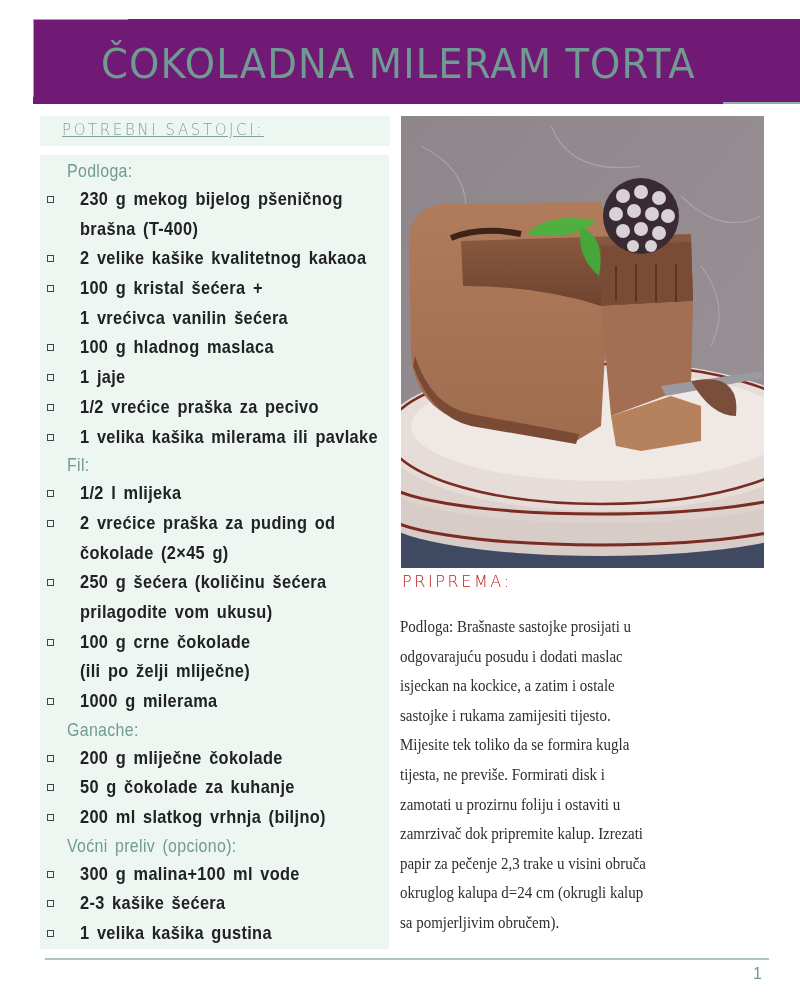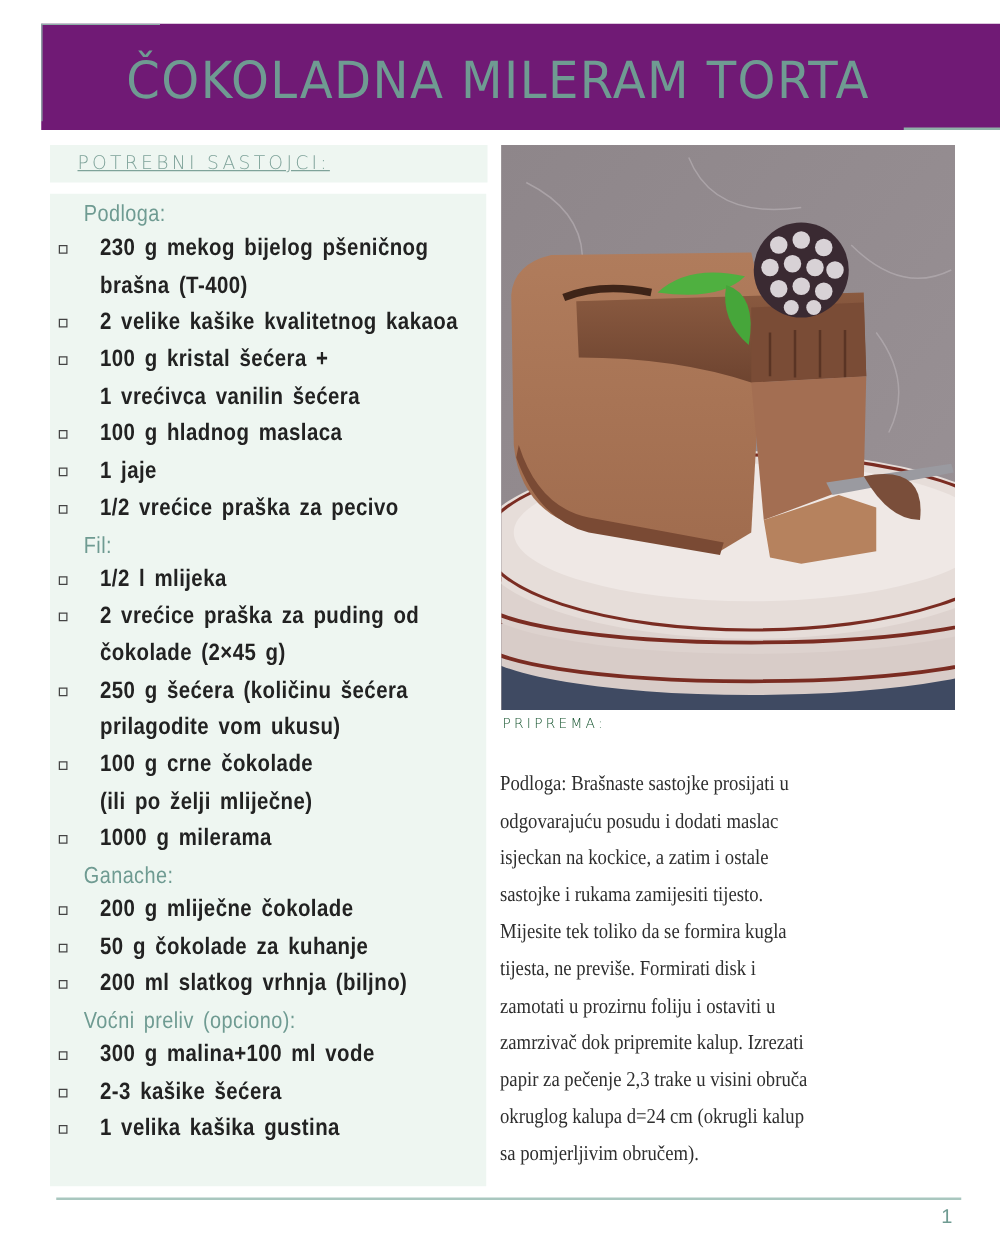--- a/index.html
+++ b/index.html
@@ -56,22 +56,22 @@
     
     .photo {
       position: absolute; left: 401px; top: 116px; width: 363px; height: 452px;
       overflow: hidden; background: #8a8286;
     }
     .photo svg { display: block; }
 
     
     .prep-header {
       position: absolute; left: 402px; top: 572px;
-      font-family: "DejaVu Sans", sans-serif; font-size: 11px; font-weight: 200;
-      color: #14532d; letter-spacing: 2.6px; white-space: nowrap;
+      font-family: "DejaVu Sans", sans-serif; font-size: 16px; font-weight: 200;
+      color: #b91c1c; letter-spacing: 2.6px; white-space: nowrap;
     }
     .prep-text {
       position: absolute; left: 400px; top: 612px; width: 362px;
       font-family: Liberation Serif, serif; font-size: 17px;
       color: #2e2e2e; line-height: 29.6px; text-align: justify;
     }
     .prep-text .pline { display: block; white-space: nowrap; transform: scaleX(0.88); transform-origin: left center; }
 
     
     .footer-rule {
@@ -101,20 +101,21 @@
   <div class="ing-list" id="ing-list">
       <div class="ing-line sub"><span class="txt">Podloga:</span></div>
       <div class="ing-line"><span class="bullet"></span><span class="txt">230 g mekog bijelog pšeničnog</span></div>
       <div class="ing-line"><span class="txt">brašna (T-400)</span></div>
       <div class="ing-line"><span class="bullet"></span><span class="txt">2 velike kašike kvalitetnog kakaoa</span></div>
       <div class="ing-line"><span class="bullet"></span><span class="txt">100 g kristal šećera +</span></div>
       <div class="ing-line"><span class="txt">1 vrećivca vanilin šećera</span></div>
       <div class="ing-line"><span class="bullet"></span><span class="txt">100 g hladnog maslaca</span></div>
       <div class="ing-line"><span class="bullet"></span><span class="txt">1 jaje</span></div>
       <div class="ing-line"><span class="bullet"></span><span class="txt">1/2 vrećice praška za pecivo</span></div>
+      <div class="ing-line"><span class="bullet"></span><span class="txt">1 velika kašika milerama ili pavlake</span></div>
       <div class="ing-line sub"><span class="txt">Fil:</span></div>
       <div class="ing-line"><span class="bullet"></span><span class="txt">1/2 l mlijeka</span></div>
       <div class="ing-line"><span class="bullet"></span><span class="txt">2 vrećice praška za puding od</span></div>
       <div class="ing-line"><span class="txt">čokolade (2×45 g)</span></div>
       <div class="ing-line"><span class="bullet"></span><span class="txt">250 g šećera (količinu šećera</span></div>
       <div class="ing-line"><span class="txt">prilagodite vom ukusu)</span></div>
       <div class="ing-line"><span class="bullet"></span><span class="txt">100 g crne čokolade</span></div>
       <div class="ing-line"><span class="txt">(ili po želji mliječne)</span></div>
       <div class="ing-line"><span class="bullet"></span><span class="txt">1000 g milerama</span></div>
       <div class="ing-line sub"><span class="txt">Ganache:</span></div>

